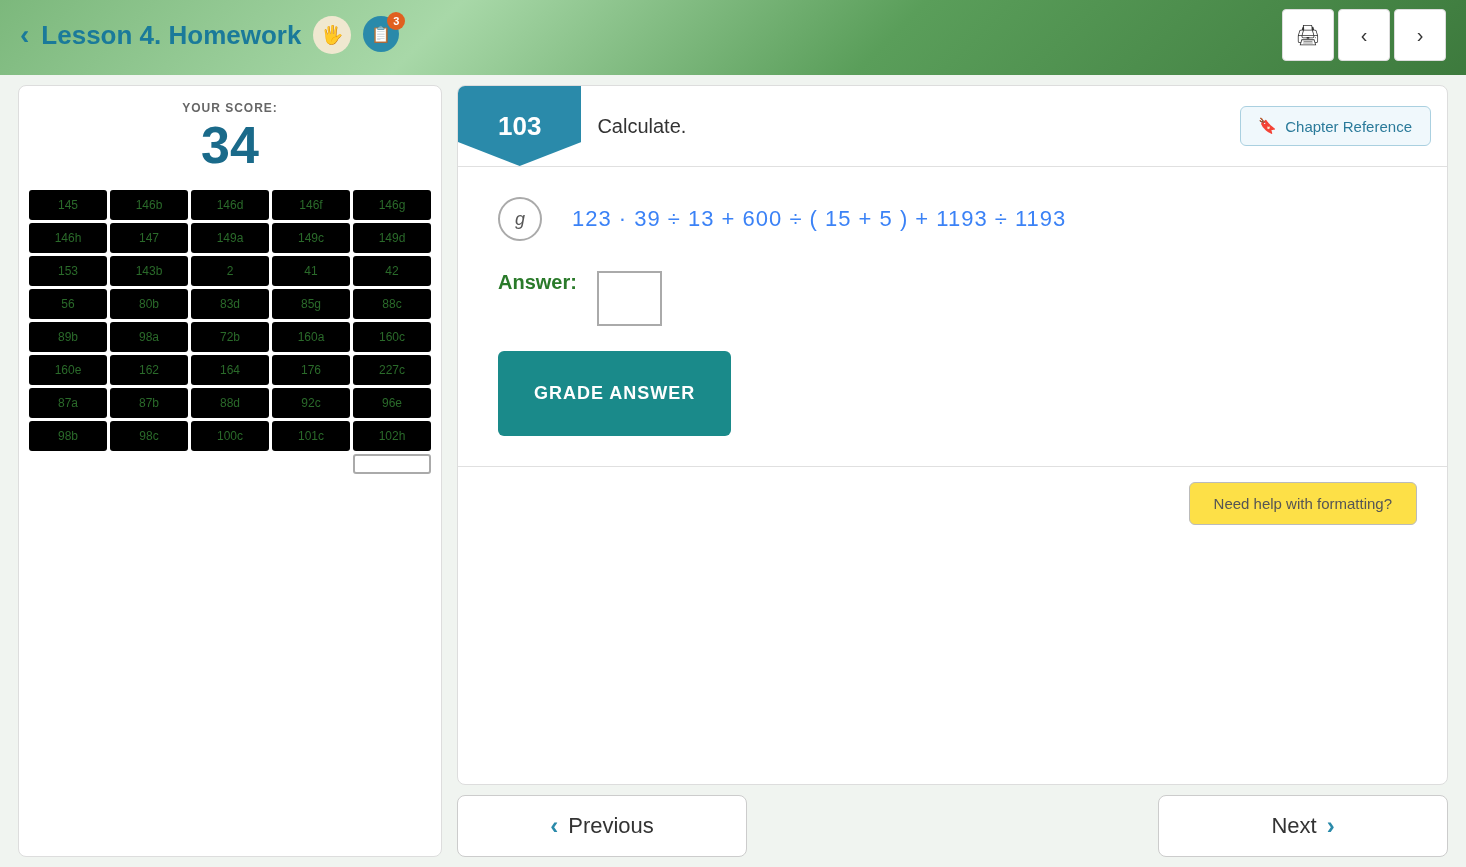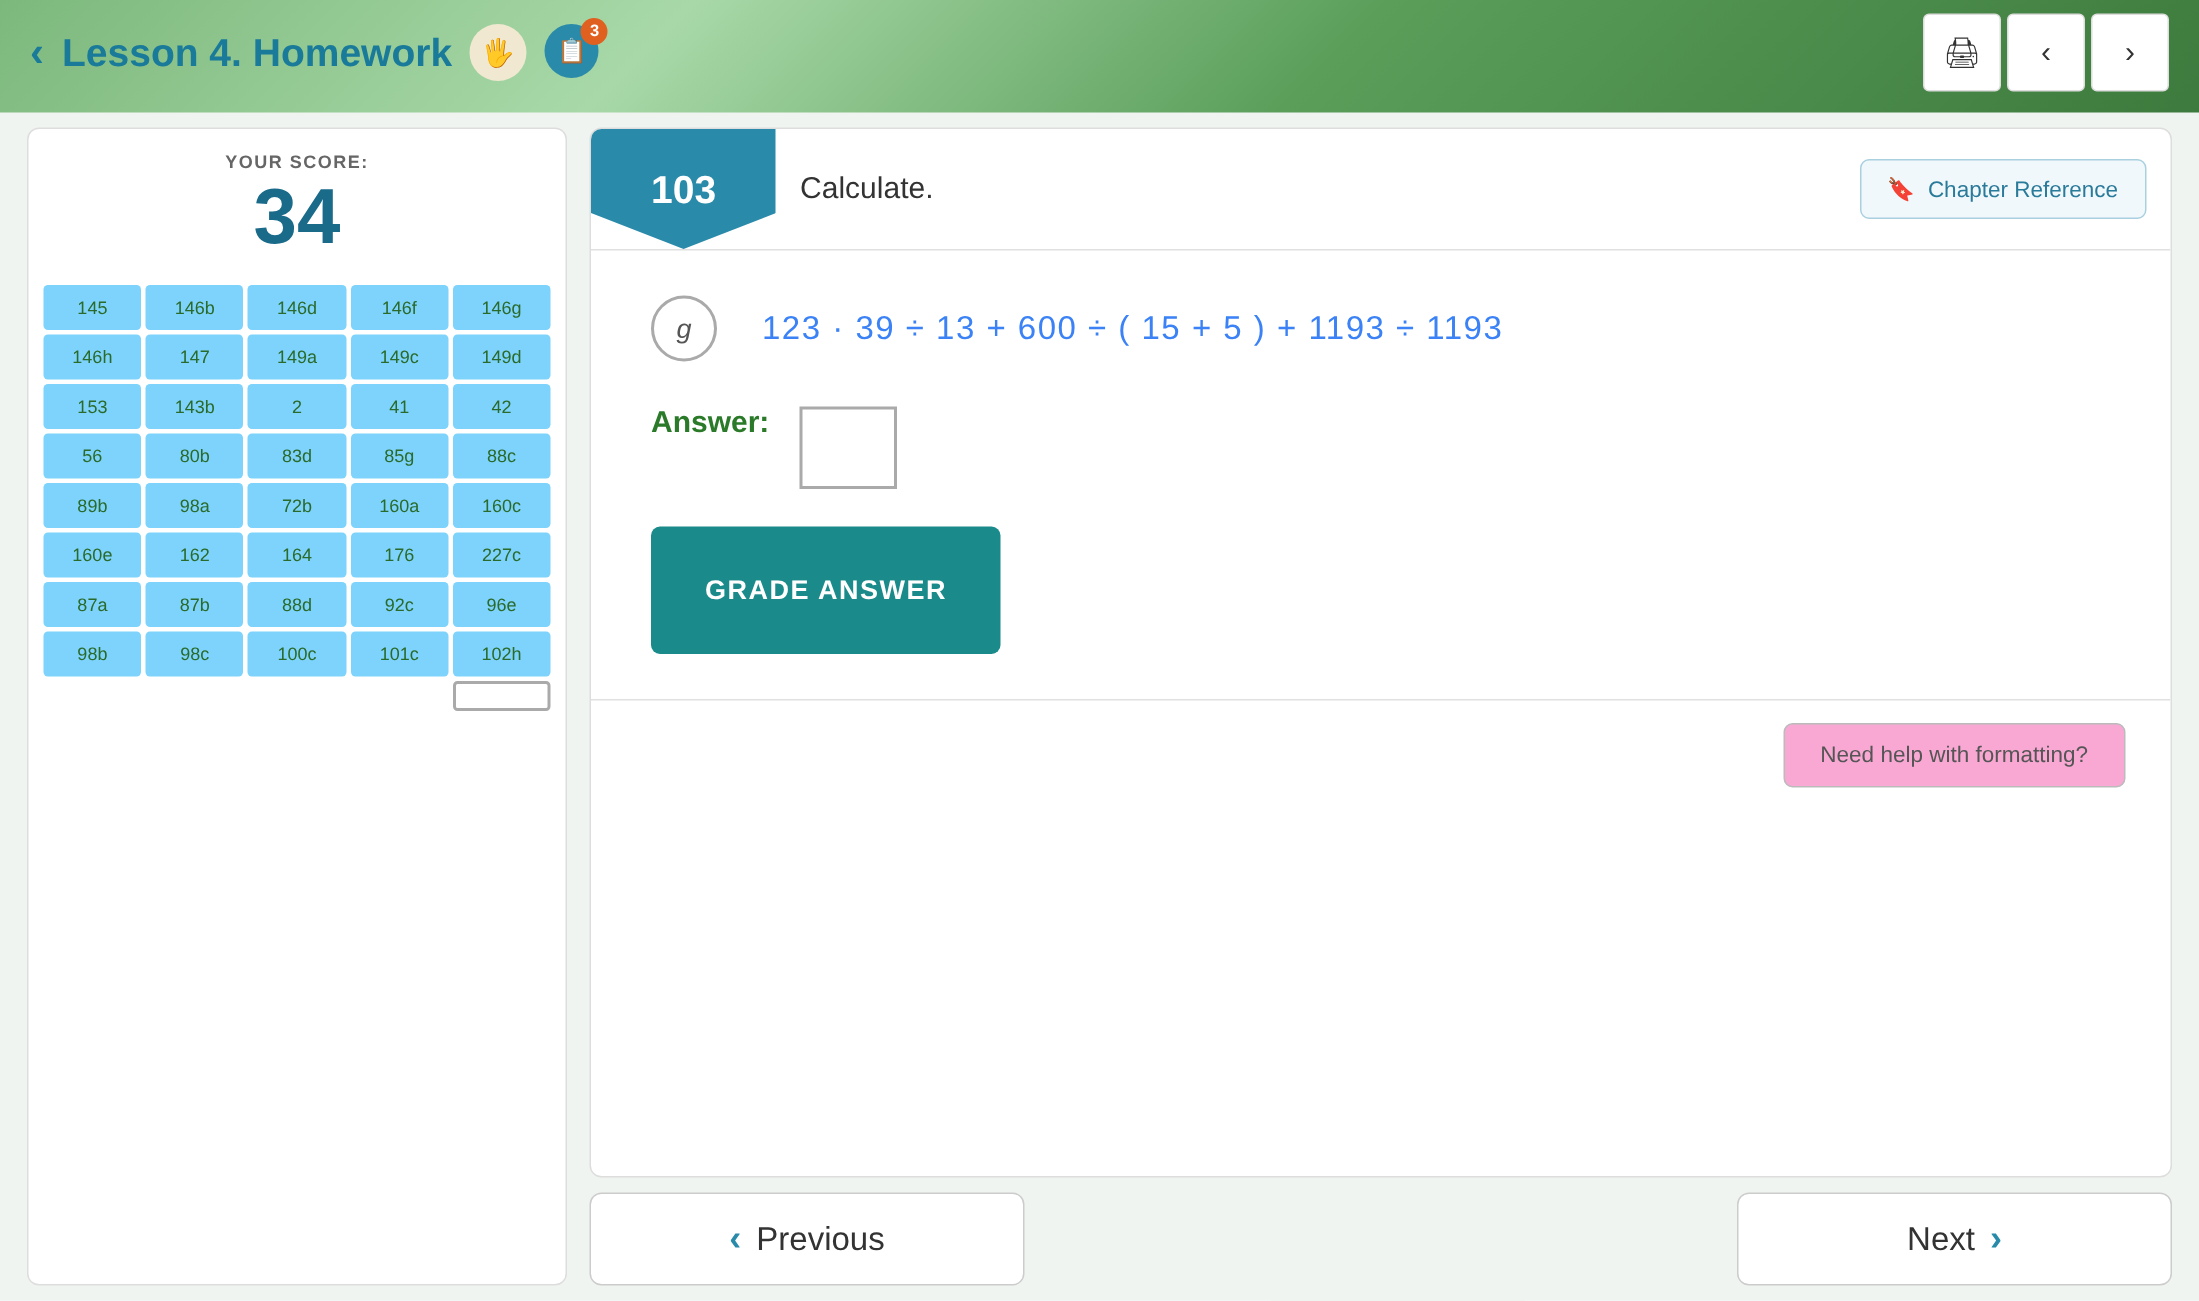--- a/index.html
+++ b/index.html
@@ -105,21 +105,21 @@
     
     .main-layout {
       position: absolute;
       top: 75px; left: 0; right: 0; bottom: 0;
       display: flex;
       background: #f0f4f0;
     }
 
     
     .sidebar {
-      width: 360px;
+      width: 424px;
       background: white;
       border: 1px solid #ddd;
       border-radius: 8px;
       margin: 10px 0 10px 18px;
       padding: 15px 10px;
       overflow-y: auto;
     }
 
     .score-section {
       text-align: center;
@@ -139,21 +139,21 @@
       color: #1a6a8a;
     }
 
     .grid-container {
       display: grid;
       grid-template-columns: repeat(5, 1fr);
       gap: 3px;
     }
 
     .grid-cell {
-      background: #7dd3fc;
+      background: #000000;
       color: #2a6a2a;
       text-align: center;
       padding: 8px 4px;
       font-size: 12px;
       border-radius: 3px;
       cursor: pointer;
     }
 
     .grid-cell.empty {
       background: transparent;
@@ -292,21 +292,21 @@
 
     .help-section {
       padding: 15px 30px;
       display: flex;
       justify-content: flex-end;
       align-items: center;
     }
 
     .help-btn {
       border: 1px solid #bbb;
-      background: #f9a8d4;
+      background: #fde047;
       border-radius: 6px;
       padding: 12px 24px;
       font-size: 15px;
       color: #555;
       cursor: pointer;
     }
 
     
     .nav-bar {
       display: flex;

